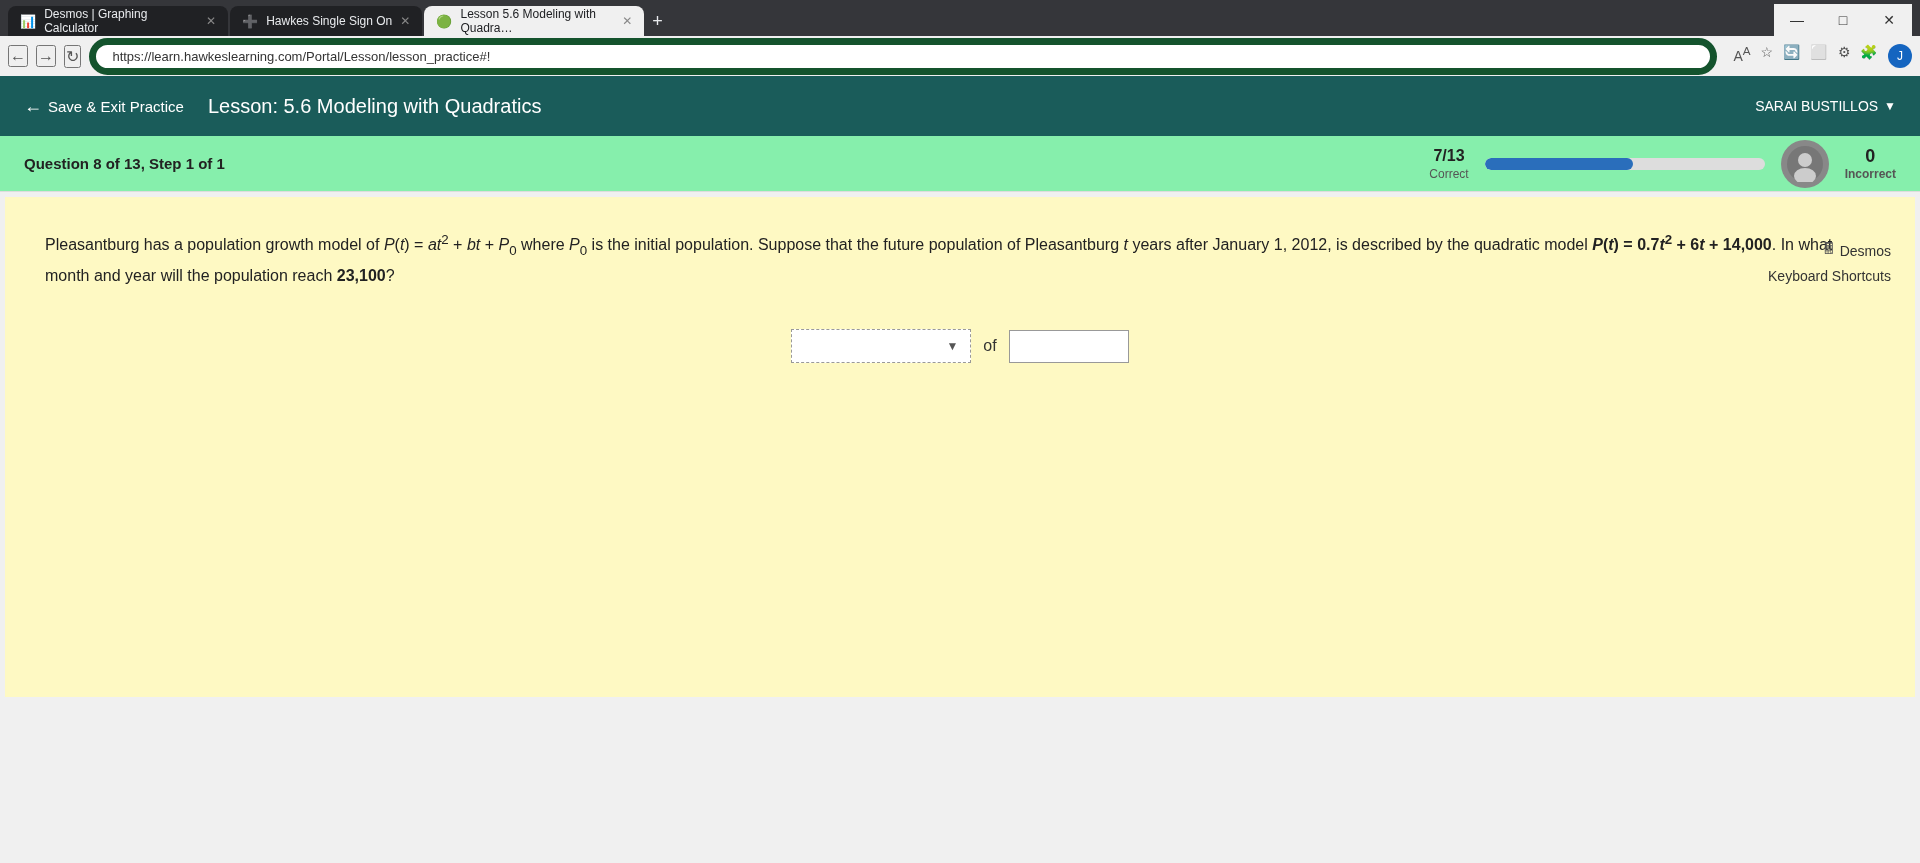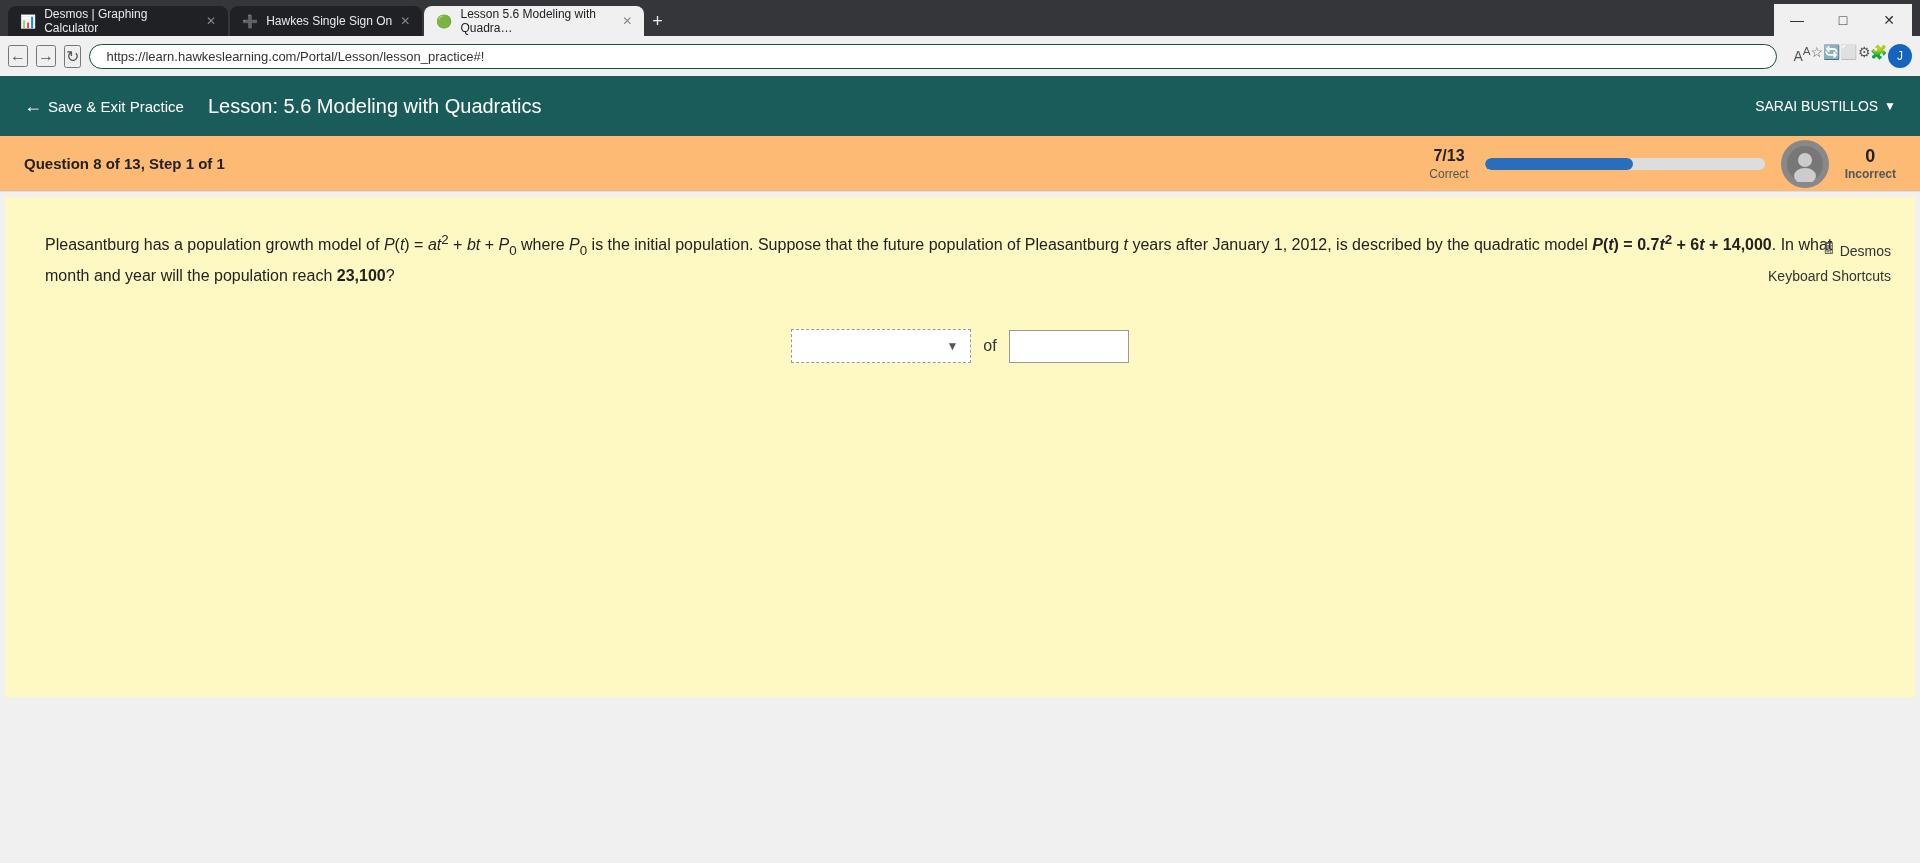--- a/index.html
+++ b/index.html
@@ -7,33 +7,33 @@
 
     
     .browser-chrome { background: #202124; width: 1920px; }
     .tab-bar { display: flex; align-items: flex-end; background: #35363a; height: 36px; padding: 0 8px; }
     .tab { display: flex; align-items: center; height: 30px; background: #202124; border-radius: 8px 8px 0 0; padding: 0 12px; color: #e8eaed; font-size: 12px; gap: 8px; cursor: pointer; min-width: 160px; max-width: 220px; }
     .tab.active { background: #f0f0f0; color: #202124; }
     .tab-close { font-size: 12px; color: #888; cursor: pointer; }
     .tab-add { background: transparent; color: #e8eaed; border: none; font-size: 18px; cursor: pointer; padding: 4px 8px; }
 
     .address-bar-row { display: flex; align-items: center; background: #f0f0f0; height: 40px; padding: 4px 8px; gap: 8px; }
-    .address-bar { flex: 1; background: white; border: 1px solid #14532d; border-radius: 20px; padding: 4px 16px; font-size: 13px; color: #333; }
+    .address-bar { flex: 1; background: white; border: 7px solid #14532d; border-radius: 20px; padding: 4px 16px; font-size: 13px; color: #333; }
     .browser-icon { color: #555; font-size: 16px; cursor: pointer; }
 
     
     .app-header { background: #1a5c5a; display: flex; align-items: center; padding: 0 24px; height: 60px; }
     .save-exit-btn { color: white; background: none; border: none; cursor: pointer; font-size: 15px; display: flex; align-items: center; gap: 6px; margin-right: 24px; white-space: nowrap; }
     .save-exit-btn .arrow { font-size: 18px; }
     .lesson-title { color: white; font-size: 20px; font-weight: normal; }
     .user-name { color: white; font-size: 14px; margin-left: auto; display: flex; align-items: center; gap: 6px; cursor: pointer; }
     .user-dropdown { color: white; font-size: 12px; }
 
     
-    .progress-area { background: #fdba74; border-bottom: 1px solid #ddd; display: flex; align-items: center; padding: 8px 24px; gap: 16px; height: 56px; }
+    .progress-area { background: #86efac; border-bottom: 1px solid #ddd; display: flex; align-items: center; padding: 8px 24px; gap: 16px; height: 56px; }
     .question-label { font-weight: bold; font-size: 15px; color: #222; flex: 1; }
     .progress-center { display: flex; flex-direction: column; align-items: center; gap: 2px; }
     .progress-fraction { font-weight: bold; font-size: 16px; color: #222; }
     .progress-label { font-size: 12px; color: #555; }
     .progress-bar-container { width: 280px; height: 12px; background: #ddd; border-radius: 6px; overflow: hidden; }
     .progress-bar-fill { height: 100%; background: #2a6ebb; border-radius: 6px; }
     .avatar-circle { width: 48px; height: 48px; border-radius: 50%; background: #888; display: flex; align-items: center; justify-content: center; overflow: hidden; }
     .avatar-circle svg { width: 36px; height: 36px; }
     .incorrect-section { display: flex; flex-direction: column; align-items: center; }
     .incorrect-count { font-size: 18px; font-weight: bold; color: #222; }
@@ -87,21 +87,21 @@
       <button class="win-btn">□</button>
       <button class="win-btn close">✕</button>
     </div>
   </div>
 
   <div class="address-bar-row">
     <button class="browser-icon">←</button>
     <button class="browser-icon">→</button>
     <button class="browser-icon">↻</button>
     <input class="address-bar" value="https://learn.hawkeslearning.com/Portal/Lesson/lesson_practice#!" style="">
-    <div style="display:flex; gap:0; margin-left:8px;">
+    <div style="display:flex; gap:10px; margin-left:8px;">
       <span style="color:#555;">A<sup>A</sup></span>
       <span style="color:#555;">☆</span>
       <span style="color:#555;">🔄</span>
       <span style="color:#555;">⬜</span>
       <span style="color:#555;">⚙</span>
       <span style="color:#555;">🧩</span>
       <span style="width:24px;height:24px;border-radius:50%;background:#1565C0;display:inline-flex;align-items:center;justify-content:center;color:white;font-size:12px;">J</span>
     </div>
   </div>
 </div>

